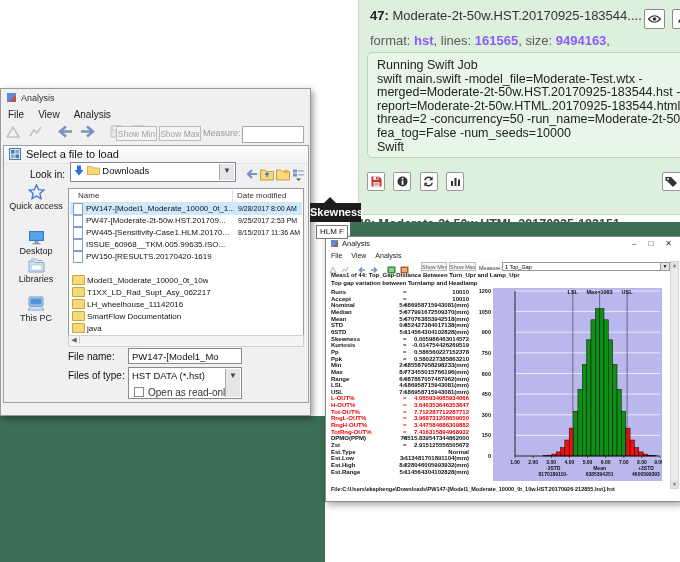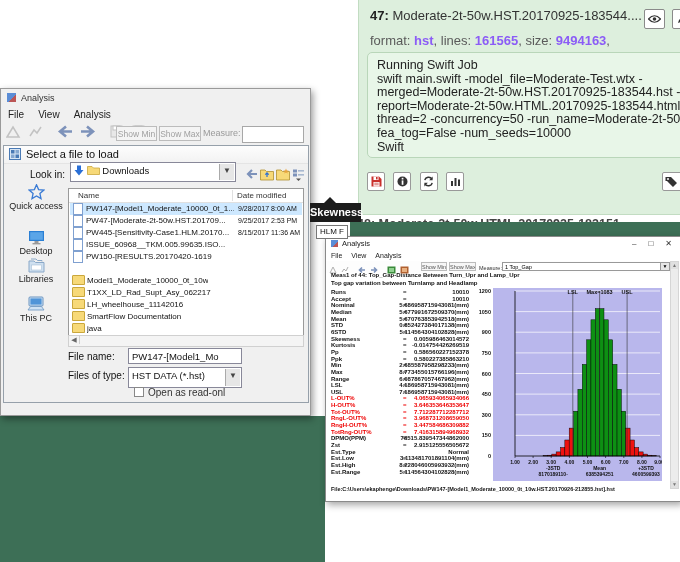--- a/index.html
+++ b/index.html
@@ -210,21 +210,21 @@
           <rect x="3.5" y="7" width="10" height="5" fill="#fff" stroke="#a8c0d8" stroke-width="0.6"></rect>
         </svg>Libraries</div>
     <div class="side" style="top:150px"><svg width="18" height="16" viewBox="0 0 18 16">
           <rect x="2" y="1" width="14" height="9" rx="1" fill="#cfe2f4" stroke="#6a94c0"></rect>
           <rect x="3.4" y="2.4" width="11.2" height="6.2" fill="#4f94d8"></rect>
           <path d="M1 14 L3.5 10.5 H14.5 L17 14 Z" fill="#cfe2f4" stroke="#6a94c0" stroke-width="0.8"></path>
         </svg>This PC</div>
     <div class="lbl" style="left:64px;top:205px">File name:</div>
     <div class="inp" style="left:124px;top:202px;width:114px;height:16px">PW147-[Model1_Mo</div>
     <div class="lbl" style="left:64px;top:224px">Files of type:</div>
-    <div class="inp" style="left:124px;top:221px;width:114px;height:21px">HST DATA (*.hst)<span class="drop">▼</span></div>
+    <div class="inp" style="left:124px;top:221px;width:114px;height:32px">HST DATA (*.hst)<span class="drop">▼</span></div>
     <div class="lbl" style="left:130px;top:241px;color:#333"><span style="display:inline-block;width:8px;height:8px;border:1px solid #888;background:#fff;vertical-align:-1px;margin-right:4px"></span>Open as read-onl</div>
     <div class="abs" style="left:64px;top:189px;width:234px;height:10px;background:#f4f4f4;border:1px solid #d0d0d0"><span style="display:inline-block;width:10px;height:8px;border-right:1px solid #d0d0d0;color:#666;font-size:7px;line-height:8px;text-align:center;vertical-align:top">◀</span></div>
   </div>
 </div>
 <div id="bw" class="abs">
   <div class="abs tbar"><span style="display:inline-block;width:7px;height:7px;margin:0 4px 0 5px;vertical-align:-1px;background:linear-gradient(135deg,#5b8dd6 60%,#b55 60%);"></span>Analysis<span style="position:absolute;right:8px;top:0;font-size:8px;color:#333"><span style="margin-right:12px">–</span><span style="margin-right:12px">□</span><span>✕</span></span></div>
   <div class="abs menu"><span style="margin-left:5px">File</span><span style="margin-left:9px">View</span><span style="margin-left:9px">Analysis</span></div>
   <div class="abs tools">
     <span class="ticon" style="margin-left:3px"><svg width="8" height="8" viewBox="0 0 8 8">
           <path d="M1 7 L4 1 L7 7 Z" fill="none" stroke="#b0b0b0"></path>

